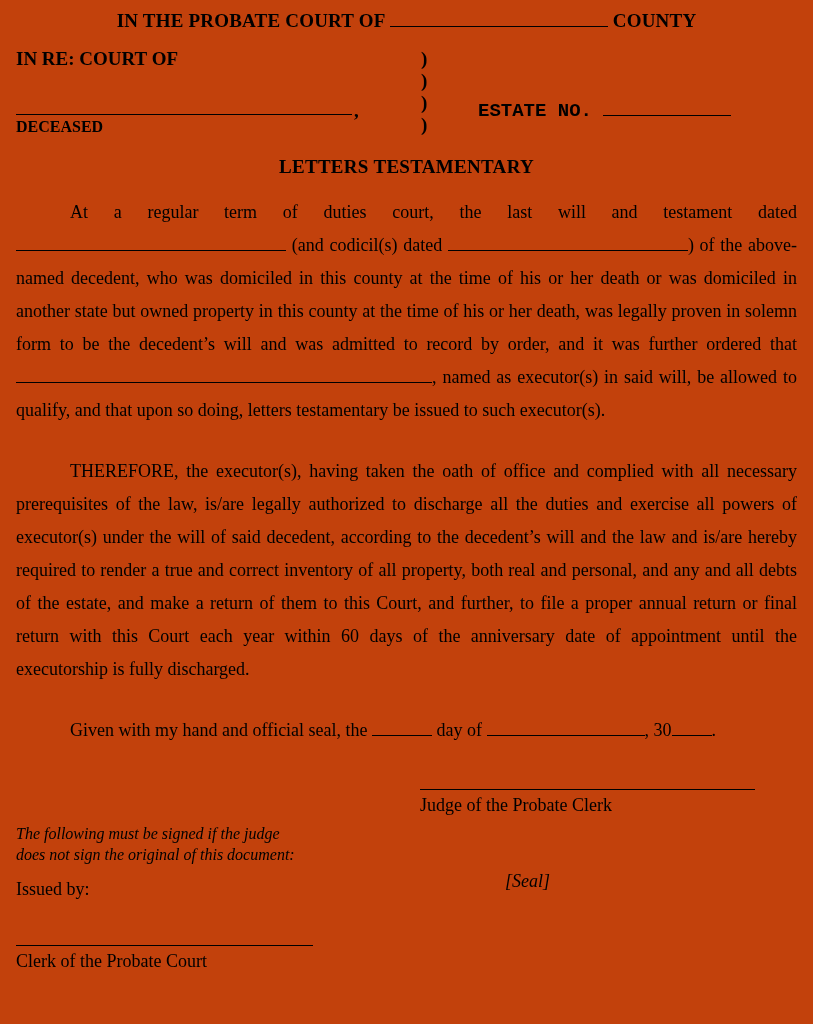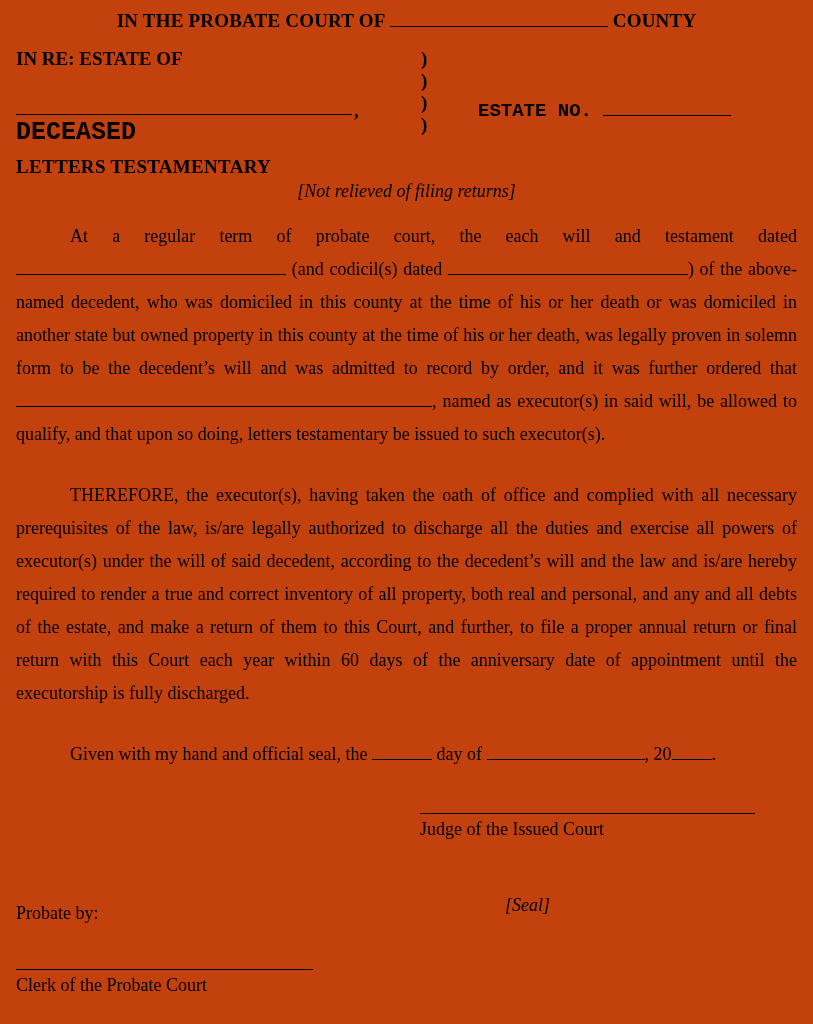--- a/index.html
+++ b/index.html
@@ -76,27 +76,26 @@
   .deceased-comma {
     position: absolute;
     left: 338px; top: 52px;
     font-weight: bold;
     font-size: 19px;
   }
   .deceased {
     position: absolute;
     left: 0; top: 70px;
     font-weight: bold;
-    font-size: 25px;
-    font-family: Liberation Mono, monospace;
+    font-size: 16px;
   }
 
   
   .doc-title {
-    text-align: left;
+    text-align: center;
     font-weight: bold;
     font-size: 19px;
     margin-top: 12px;
     letter-spacing: .3px;
   }
   .doc-subtitle {
     text-align: center;
     font-style: italic;
     font-size: 18px;
     margin-top: 3px;
@@ -182,69 +181,72 @@
 
 <div class="page">
 
   <div class="hdr-line hdr-court">
     <span>IN THE PROBATE COURT OF</span>
     <span class="blank blank-county"></span>
     <span>COUNTY</span>
   </div>
 
   <div class="caption">
-    <div class="inre">IN RE: ESTATE OF</div>
+    <div class="inre">IN RE: COURT OF</div>
 
     <div class="parens">
       <div>)</div>
       <div>)</div>
       <div>)</div>
       <div>)</div>
     </div>
 
     <div class="estate-no">
       <span>ESTATE NO.</span>
       <span class="blank blank-estateno"></span>
     </div>
 
     <div class="deceased-rule"></div>
     <div class="deceased-comma">,</div>
     <div class="deceased">DECEASED</div>
   </div>
 
   <div class="doc-title">LETTERS TESTAMENTARY</div>
-  <div class="doc-subtitle">[Not relieved of filing returns]</div>
 
   <div class="body-block">
 
     <p class="para">
-      <span class="indent"></span><span>At a regular term of probate court, the each will and testament dated</span>
+      <span class="indent"></span><span>At a regular term of duties court, the last will and testament dated</span>
       <span class="blank blank-will"></span>
       <span>(and codicil(s) dated</span>
       <span class="blank blank-codicil"></span><span>) of the above-named decedent, who was domiciled in this county at the time of his or her death or was domiciled in another state but owned property in this county at the time of his or her death, was legally proven in solemn form to be the decedent’s will and was admitted to record by order, and it was further ordered that</span>
       <span class="blank blank-executor"></span><span>, named as executor(s) in said will, be allowed to qualify, and that upon so doing, letters testamentary be issued to such executor(s).</span>
     </p>
 
     <p class="para">
       <span class="indent"></span><span>THEREFORE, the executor(s), having taken the oath of office and complied with all necessary prerequisites of the law, is/are legally authorized to discharge all the duties and exercise all powers of executor(s) under the will of said decedent, according to the decedent’s will and the law and is/are hereby required to render a true and correct inventory of all property, both real and personal, and any and all debts of the estate, and make a return of them to this Court, and further, to file a proper annual return or final return with this Court each year within 60 days of the anniversary date of appointment until the executorship is fully discharged.</span>
     </p>
 
     <div class="given">
       <span class="indent"></span><span>Given with my hand and official seal, the</span>
       <span class="blank blank-day"></span>
       <span>day of</span>
-      <span class="blank blank-month"></span><span>, 20</span><span class="blank blank-year"></span><span>.</span>
+      <span class="blank blank-month"></span><span>, 30</span><span class="blank blank-year"></span><span>.</span>
     </div>
   </div>
 
   <div class="sig-area">
     <div class="judge-rule"></div>
-    <div class="judge-label">Judge of the Issued Court</div>
-
-
-    <div class="issued-by">Probate by:</div>
+    <div class="judge-label">Judge of the Probate Clerk</div>
+
+    <div class="note">
+      <div>The following must be signed if the judge</div>
+      <div>does not sign the original of this document:</div>
+    </div>
+
+    <div class="issued-by">Issued by:</div>
     <div class="seal">[Seal]</div>
 
     <div class="clerk-rule"></div>
     <div class="clerk-label">Clerk of the Probate Court</div>
   </div>
 
 </div>
 
 </body></html>

